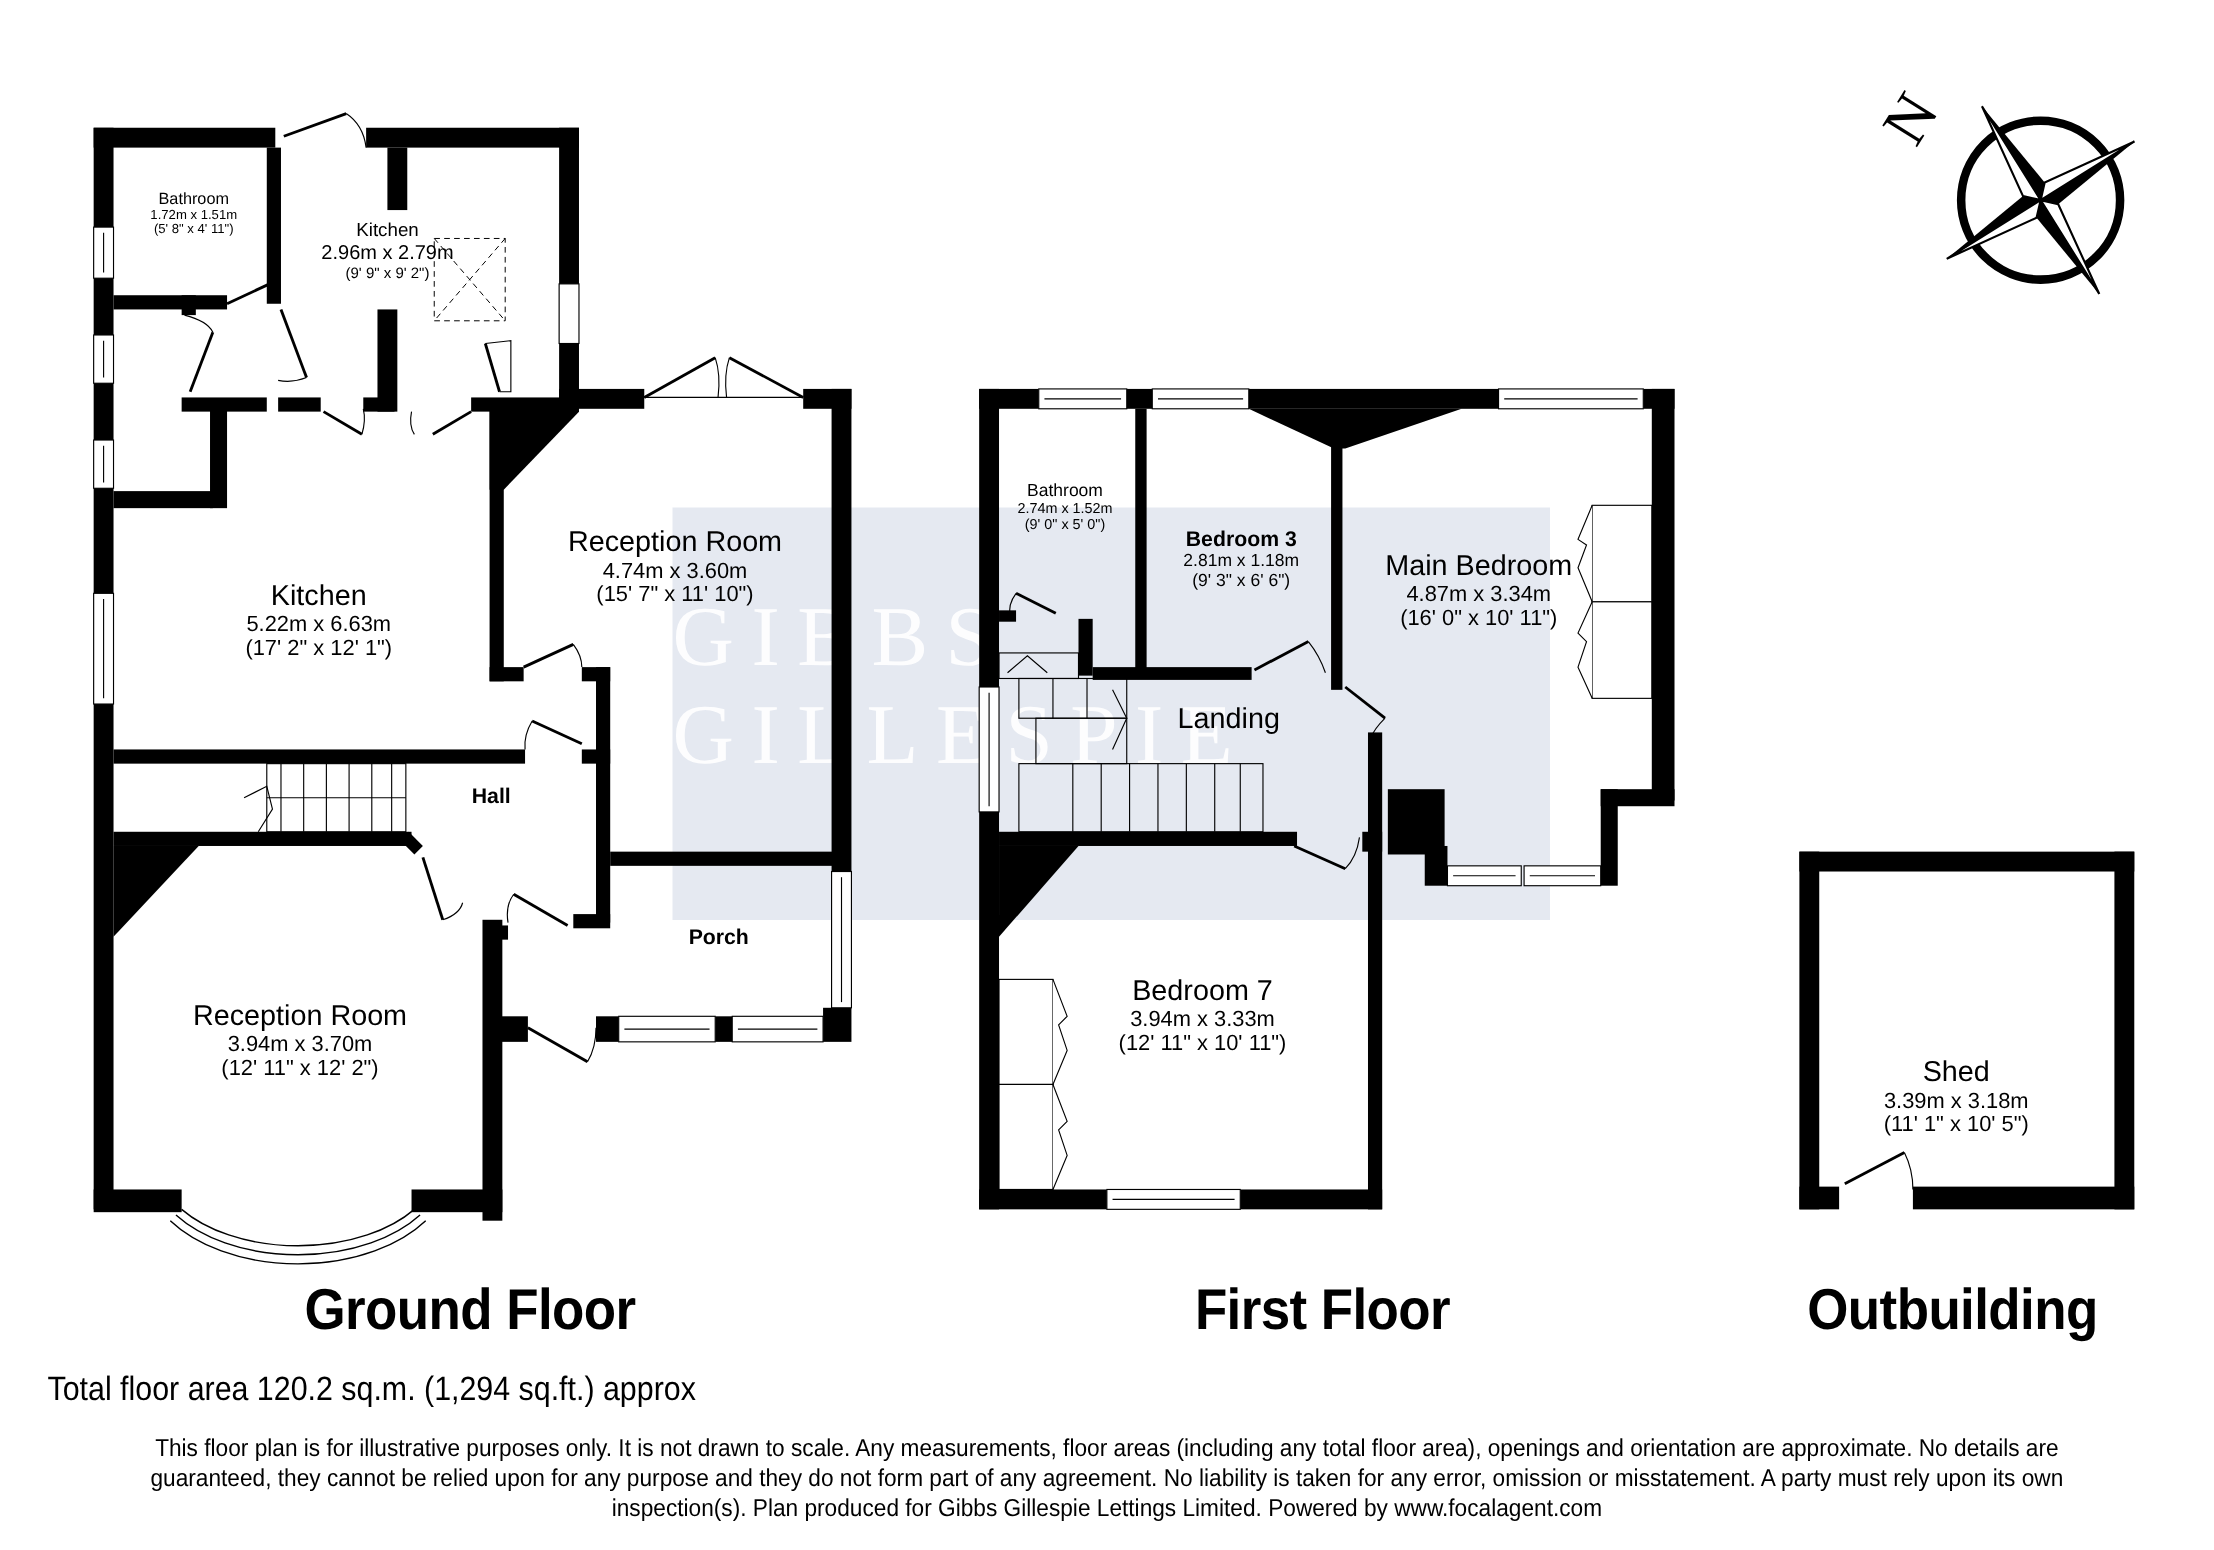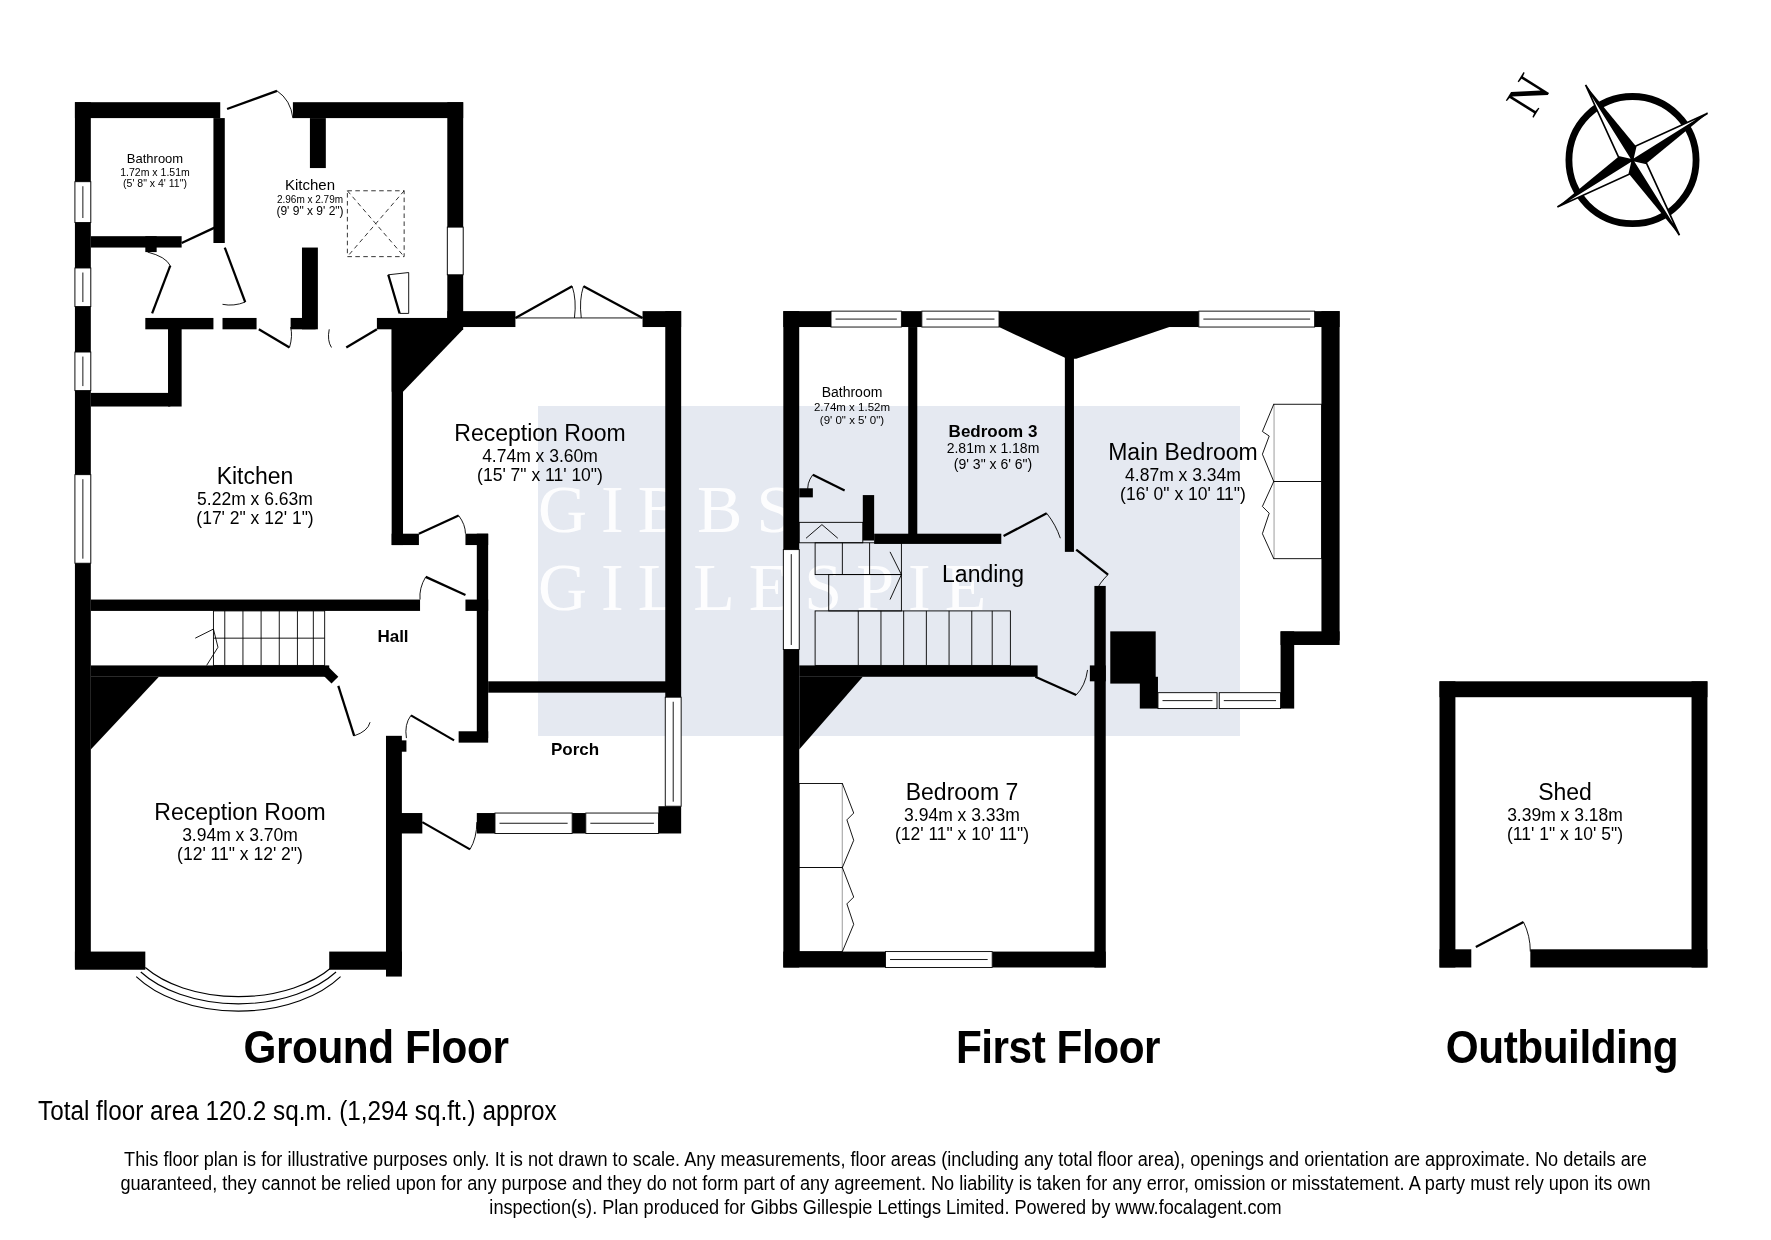--- a/index.html
+++ b/index.html
@@ -277,21 +277,21 @@
   </g>
 </svg>
 
 <div class="room-label sm" style="left:155px; top:152px;">
   <span class="room-name">Bathroom</span>
   <span class="room-dim">1.72m x 1.51m</span>
   <span class="room-dim">(5' 8" x 4' 11")</span>
 </div>
 <div class="room-label sm" style="left:310px; top:177px;">
   <span class="room-name" style="font-size:15px">Kitchen</span>
-  <span class="room-dim" style="font-size:10px">2.96m x 2.79m</span>
+  <span class="room-dim" style="font-size:16px">2.96m x 2.79m</span>
   <span class="room-dim" style="font-size:12px">(9' 9" x 9' 2")</span>
 </div>
 <div class="room-label lg" style="left:255px; top:464px;">
   <span class="room-name">Kitchen</span>
   <span class="room-dim">5.22m x 6.63m</span>
   <span class="room-dim">(17' 2" x 12' 1")</span>
 </div>
 <div class="room-label lg" style="left:540px; top:421px;">
   <span class="room-name">Reception Room</span>
   <span class="room-dim">4.74m x 3.60m</span>
@@ -326,21 +326,21 @@
 </div>
 <div class="room-label lg" style="left:983px; top:562px;">
   <span class="room-name">Landing</span>
 </div>
 <div class="room-label lg" style="left:962px; top:780px;">
   <span class="room-name">Bedroom 7</span>
   <span class="room-dim">3.94m x 3.33m</span>
   <span class="room-dim">(12' 11" x 10' 11")</span>
 </div>
 
-<div class="room-label lg" style="left:1565px; top:780px;">
+<div class="room-label lg" style="left:1565px; top:845px;">
   <span class="room-name">Shed</span>
   <span class="room-dim">3.39m x 3.18m</span>
   <span class="room-dim">(11' 1" x 10' 5")</span>
 </div>
 
 <div class="floor-title" style="left:376px; top:1020px;">Ground Floor</div>
 <div class="floor-title" style="left:1058px; top:1020px;">First Floor</div>
 <div class="floor-title" style="left:1562px; top:1020px;">Outbuilding</div>
 
 <div class="total-area">Total floor area 120.2 sq.m. (1,294 sq.ft.) approx</div>

